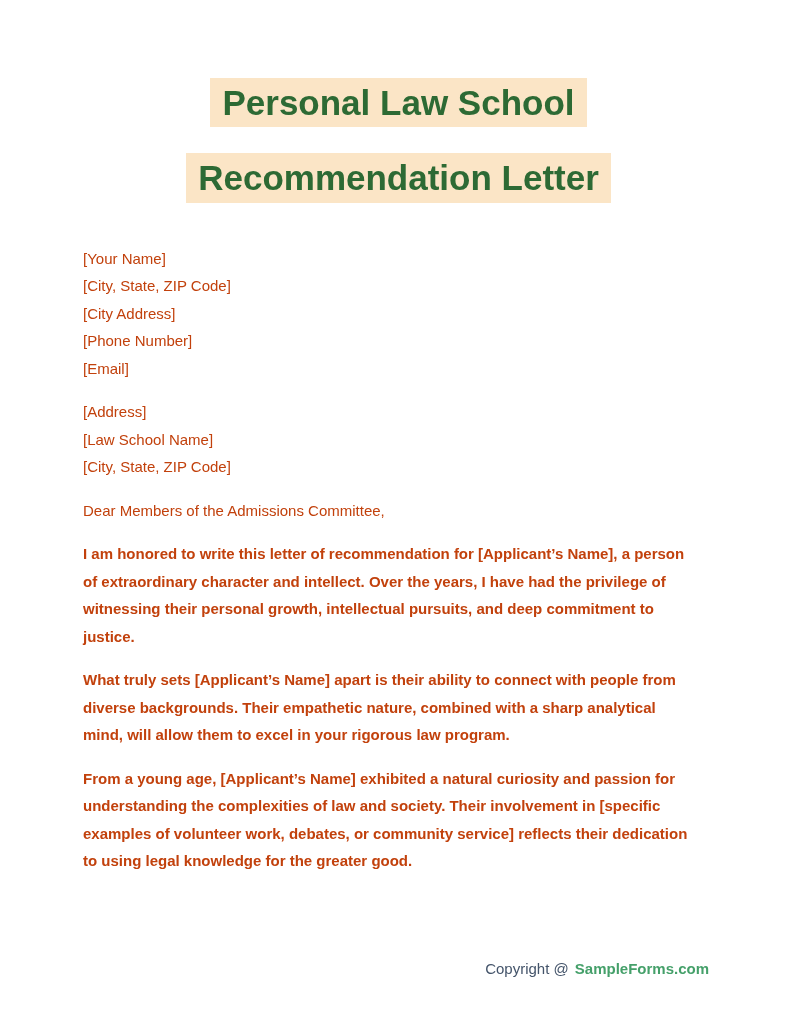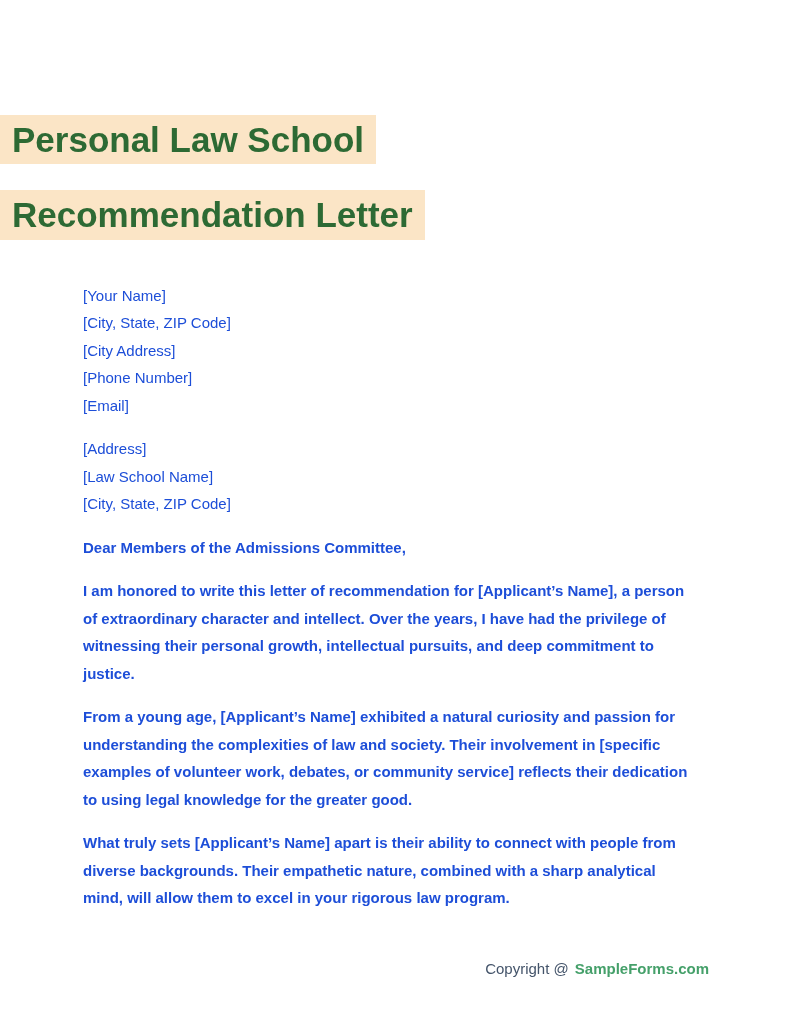--- a/index.html
+++ b/index.html
@@ -13,50 +13,50 @@
   body{font-family:"Liberation Sans", sans-serif;}
   .page{
     position:relative;
     width:797px;
     height:1024px;
     margin:0 auto;
     background:#ffffff;
     overflow:hidden;
   }
   .doc-title{
-    padding-top:115px;
-    text-align:left;
+    padding-top:78px;
+    text-align:center;
   }
   .title-line{
     display:inline-block;
     background:var(--highlight);
     color:var(--title-green);
     font-weight:700;
     font-size:35px;
     line-height:1.35;
     padding:1px 12px;
   }
   .title-line.first{
     margin-bottom:26px;
   }
   .letter-body{
     margin:42px 0 0 83px;
     width:615px;
-    color:#1d4ed8;
+    color:#c2410c;
     font-size:15px;
     line-height:27.5px;
   }
   .addr-block{
     margin:0 0 16px 0;
   }
   .addr-line{
     display:block;
   }
   .salutation{
-    font-weight:700;
+    font-weight:400;
     margin:0 0 16px 0;
   }
   .para{
     margin:0 0 16px 0;
     font-weight:bold;
   }
   .footer{
     position:absolute;
     top:960px;
     right:88px;
@@ -99,23 +99,23 @@
     <div class="addr-block">
       <span class="addr-line">[Address]</span>
       <span class="addr-line">[Law School Name]</span>
       <span class="addr-line">[City, State, ZIP Code]</span>
     </div>
 
     <p class="salutation">Dear Members of the Admissions Committee,</p>
 
     <p class="para">I am honored to write this letter of recommendation for [Applicant’s Name], a person of extraordinary character and intellect. Over the years, I have had the privilege of witnessing their personal growth, intellectual pursuits, and deep commitment to justice.</p>
 
+    <p class="para">What truly sets [Applicant’s Name] apart is their ability to connect with people from diverse backgrounds. Their empathetic nature, combined with a sharp analytical mind, will allow them to excel in your rigorous law program.</p>
+
     <p class="para">From a young age, [Applicant’s Name] exhibited a natural curiosity and passion for understanding the complexities of law and society. Their involvement in [specific examples of volunteer work, debates, or community service] reflects their dedication to using legal knowledge for the greater good.</p>
-
-    <p class="para">What truly sets [Applicant’s Name] apart is their ability to connect with people from diverse backgrounds. Their empathetic nature, combined with a sharp analytical mind, will allow them to excel in your rigorous law program.</p>
 
   </div>
 
   <div class="footer">
     <span class="copyright-text">Copyright @</span><a class="brand">SampleForms.com</a>
   </div>
 
 </div>
 
 </body></html>

